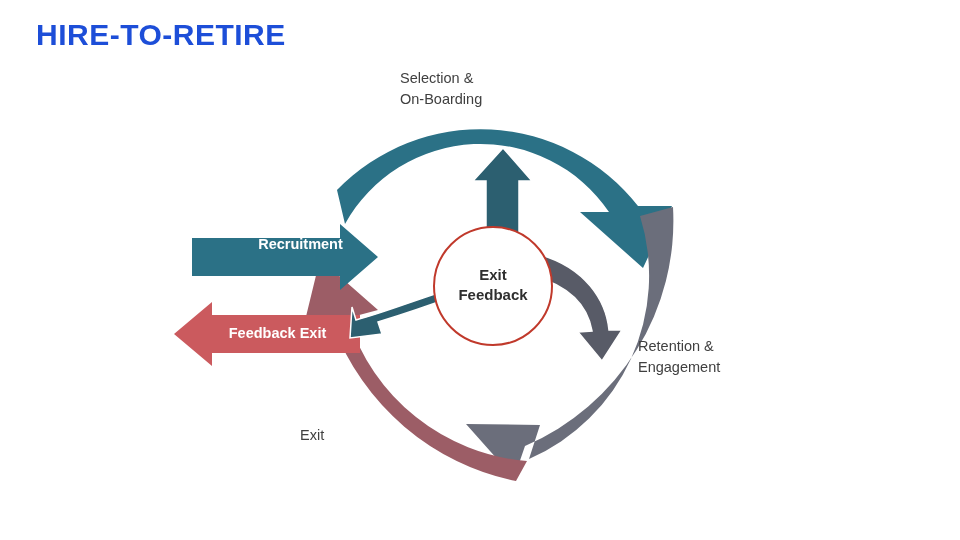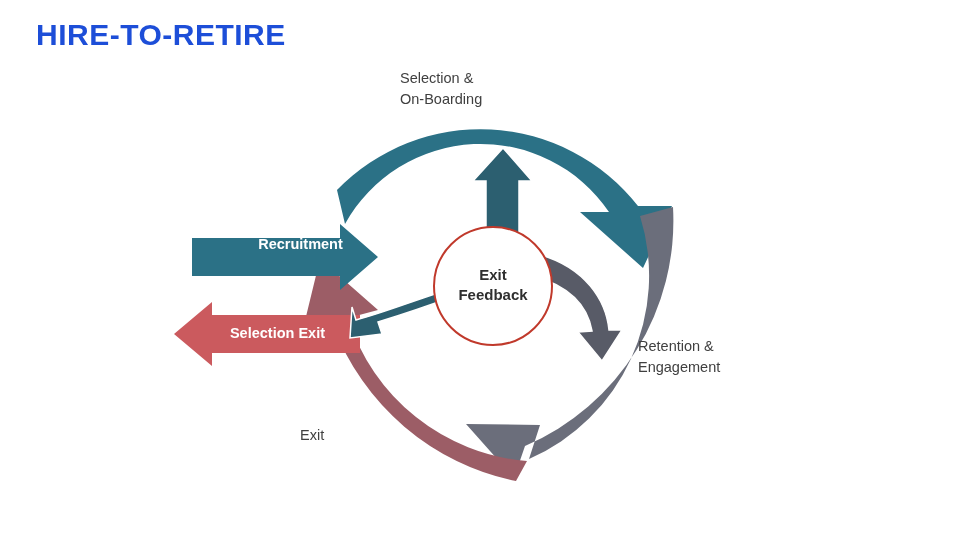--- a/index.html
+++ b/index.html
@@ -185,16 +185,16 @@
   </g>
 </svg>
 
 <div class="lbl" id="lbl-selection">Selection &amp;
 On-Boarding</div>
 <div class="lbl" id="lbl-retention">Retention &amp;
 Engagement</div>
 <div class="lbl" id="lbl-exit">Exit</div>
 
 <div class="arrow-text" id="txt-recruitment">Recruitment</div>
-<div class="arrow-text" id="txt-employee-exit">Selection Exit</div>
+<div class="arrow-text" id="txt-employee-exit">Feedback Exit</div>
 
 <div id="center-label">Exit
 Feedback</div>
 
 </body></html>

